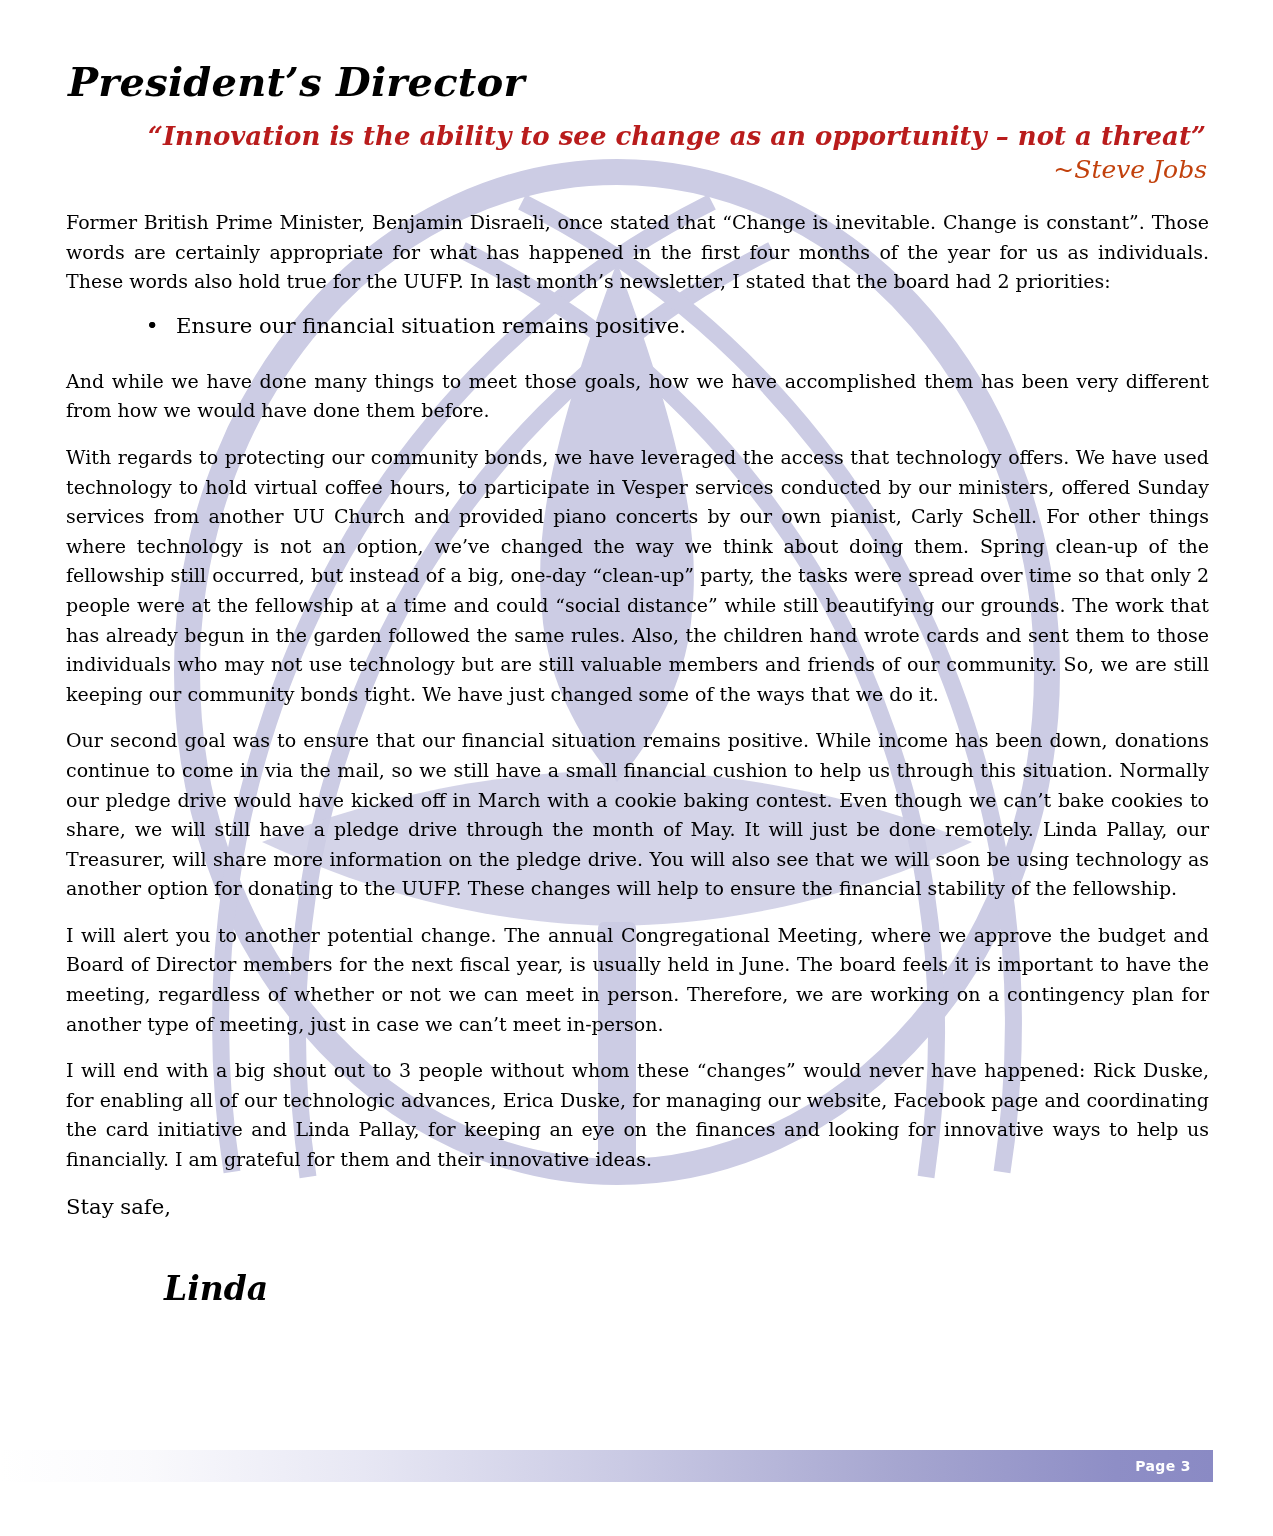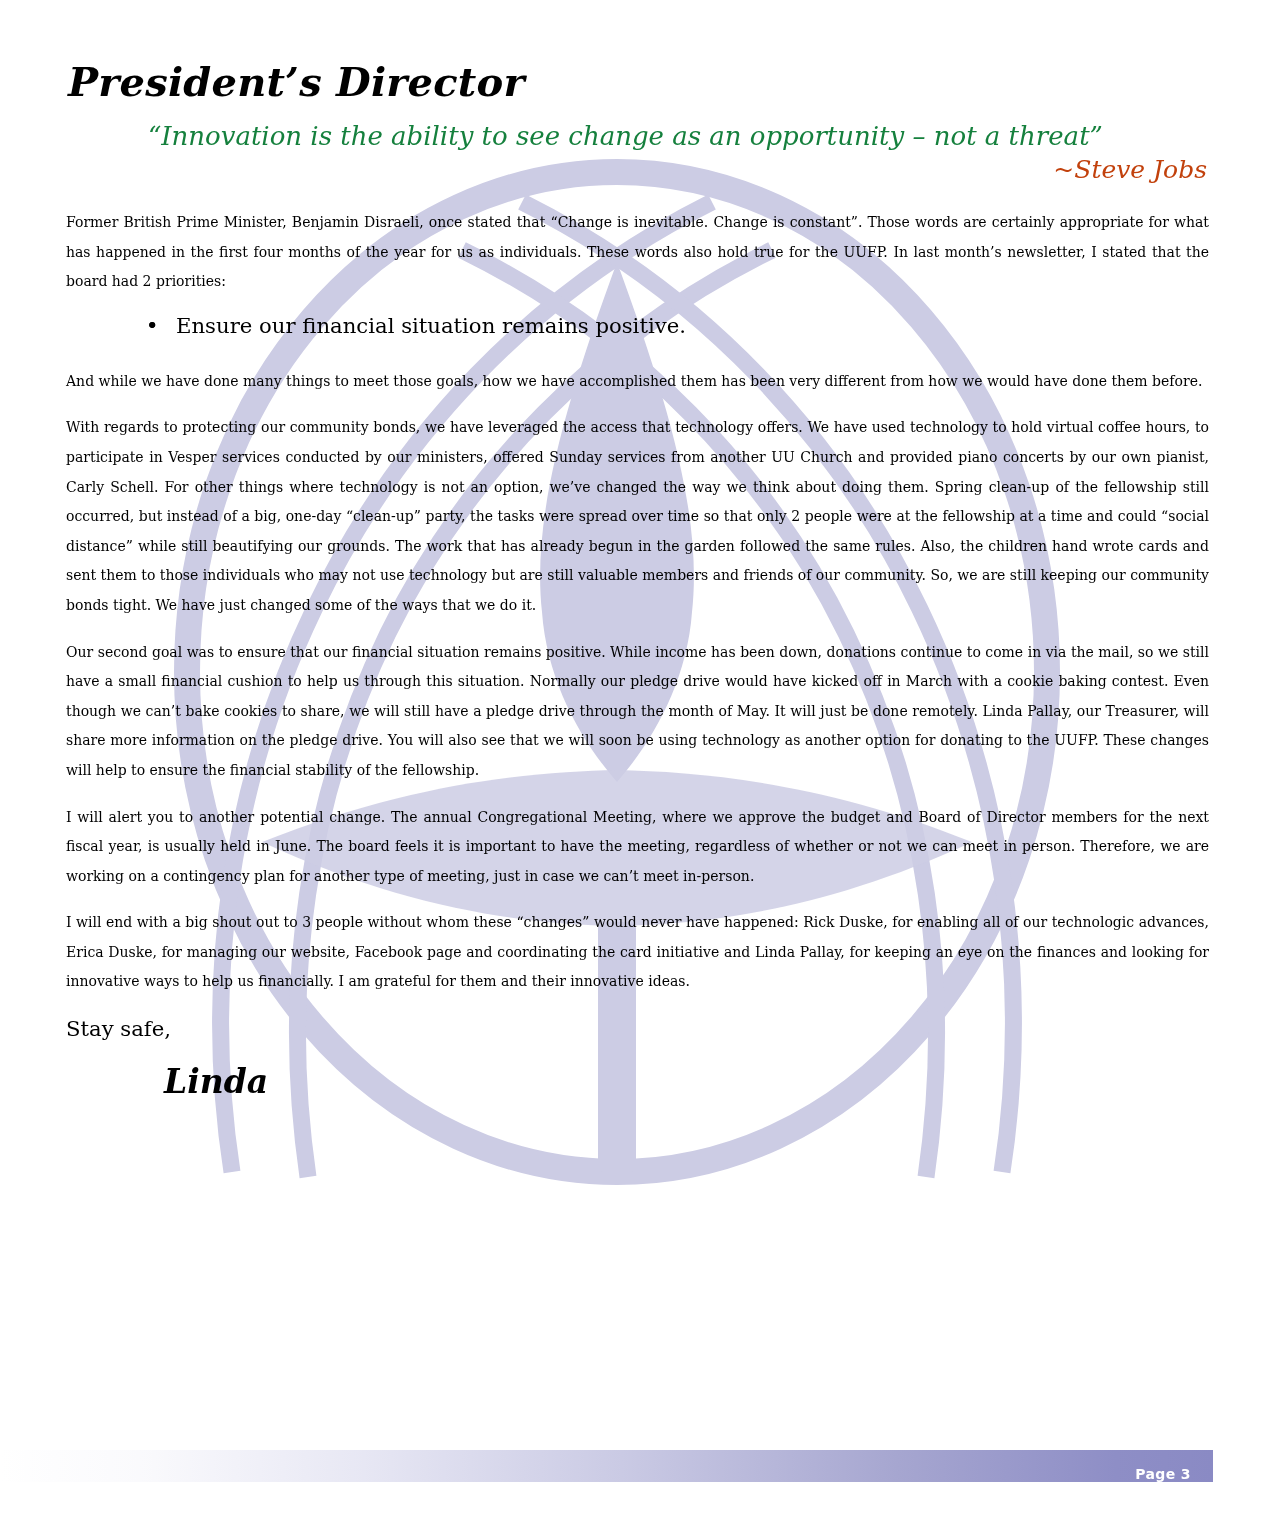--- a/index.html
+++ b/index.html
@@ -59,23 +59,23 @@
     color: #000000;
     white-space: nowrap;
   }
 
   .quote-line {
     position: absolute;
     left: 148px;
     top: 121px;
     font-family: "DejaVu Serif", "Liberation Serif", serif;
     font-style: italic;
-    font-weight: 400;
+    font-weight: 700;
     font-size: 26px;
-    color: #15803d;
+    color: #b91c1c;
     white-space: nowrap;
   }
   .quote-attrib {
     position: absolute;
     left: 0;
     top: 155px;
     width: 1207px;
     text-align: right;
     font-family: "DejaVu Serif", "Liberation Serif", serif;
     font-style: italic;
@@ -86,21 +86,21 @@
 
   .body-col {
     position: absolute;
     left: 66px;
     top: 208px;
     width: 1143px;
   }
 
   .para {
     font-family: "DejaVu Serif", "Liberation Serif", serif;
-    font-size: 14px;
+    font-size: 19px;
     line-height: 29.6px;
     color: #000000;
     text-align: justify;
     text-justify: inter-word;
     margin: 0 0 17px 0;
     -webkit-hyphens: auto;
     hyphens: auto;
   }
   .para.tight { margin-bottom: 0; }
 
@@ -125,21 +125,21 @@
   }
 
   .signoff {
     margin-top: 16px;
     font-family: "DejaVu Serif", "Liberation Serif", serif;
     font-size: 21.2px;
     line-height: 29.6px;
     color: #000000;
   }
   .signature {
-    margin-top: 18px;
+    margin-top: 48px;
     margin-left: 98px;
     font-family: "DejaVu Serif", "Liberation Serif", serif;
     font-style: italic;
     font-weight: 600;
     font-size: 33px;
     color: #000000;
   }
 
   
   .footer {
@@ -151,21 +151,21 @@
     z-index: 3;
     background: linear-gradient(to right,
        rgba(255,255,255,0) 0%,
        rgba(240,240,248,0.35) 12%,
        rgba(223,223,240,0.75) 30%,
        rgba(198,198,226,0.95) 52%,
        rgba(166,166,208,1) 74%,
        rgba(142,142,198,1) 92%,
        rgba(138,138,196,1) 100%);
     display: flex;
-    align-items: flex-end;
+    align-items: center;
     justify-content: flex-end;
   }
   .footer .page-label {
     font-family: "DejaVu Sans", "Liberation Sans", sans-serif;
     font-size: 14px;
     font-weight: 700;
     color: #ffffff;
     letter-spacing: 0.4px;
     margin-right: 22px;
   }

